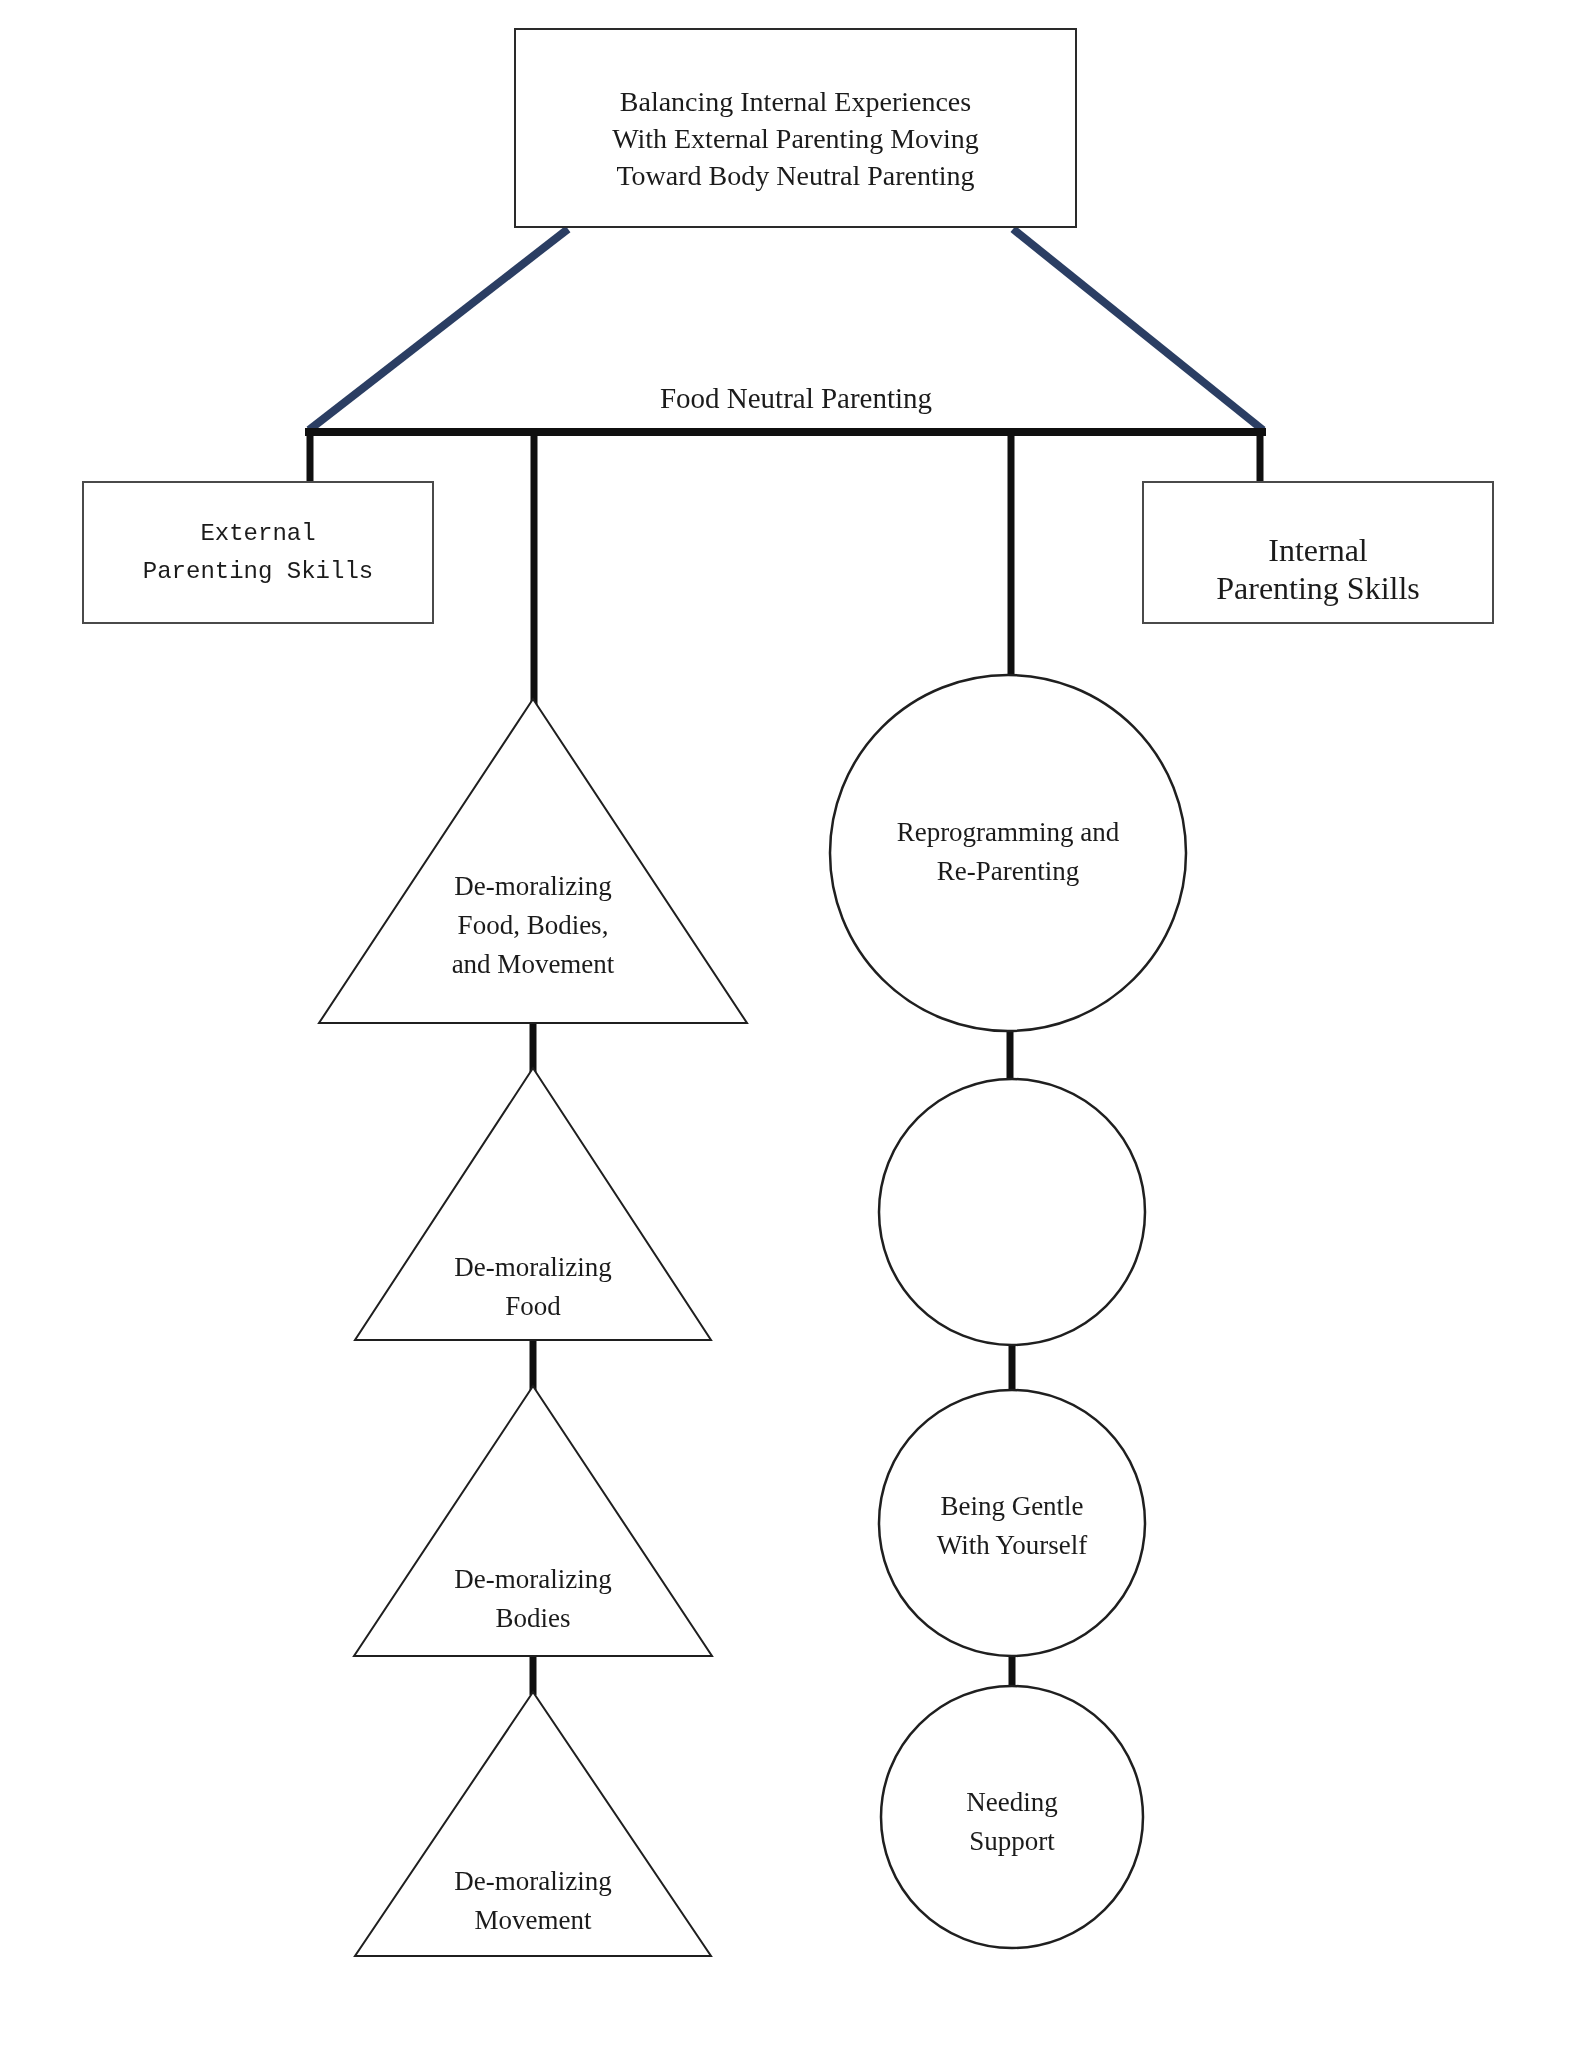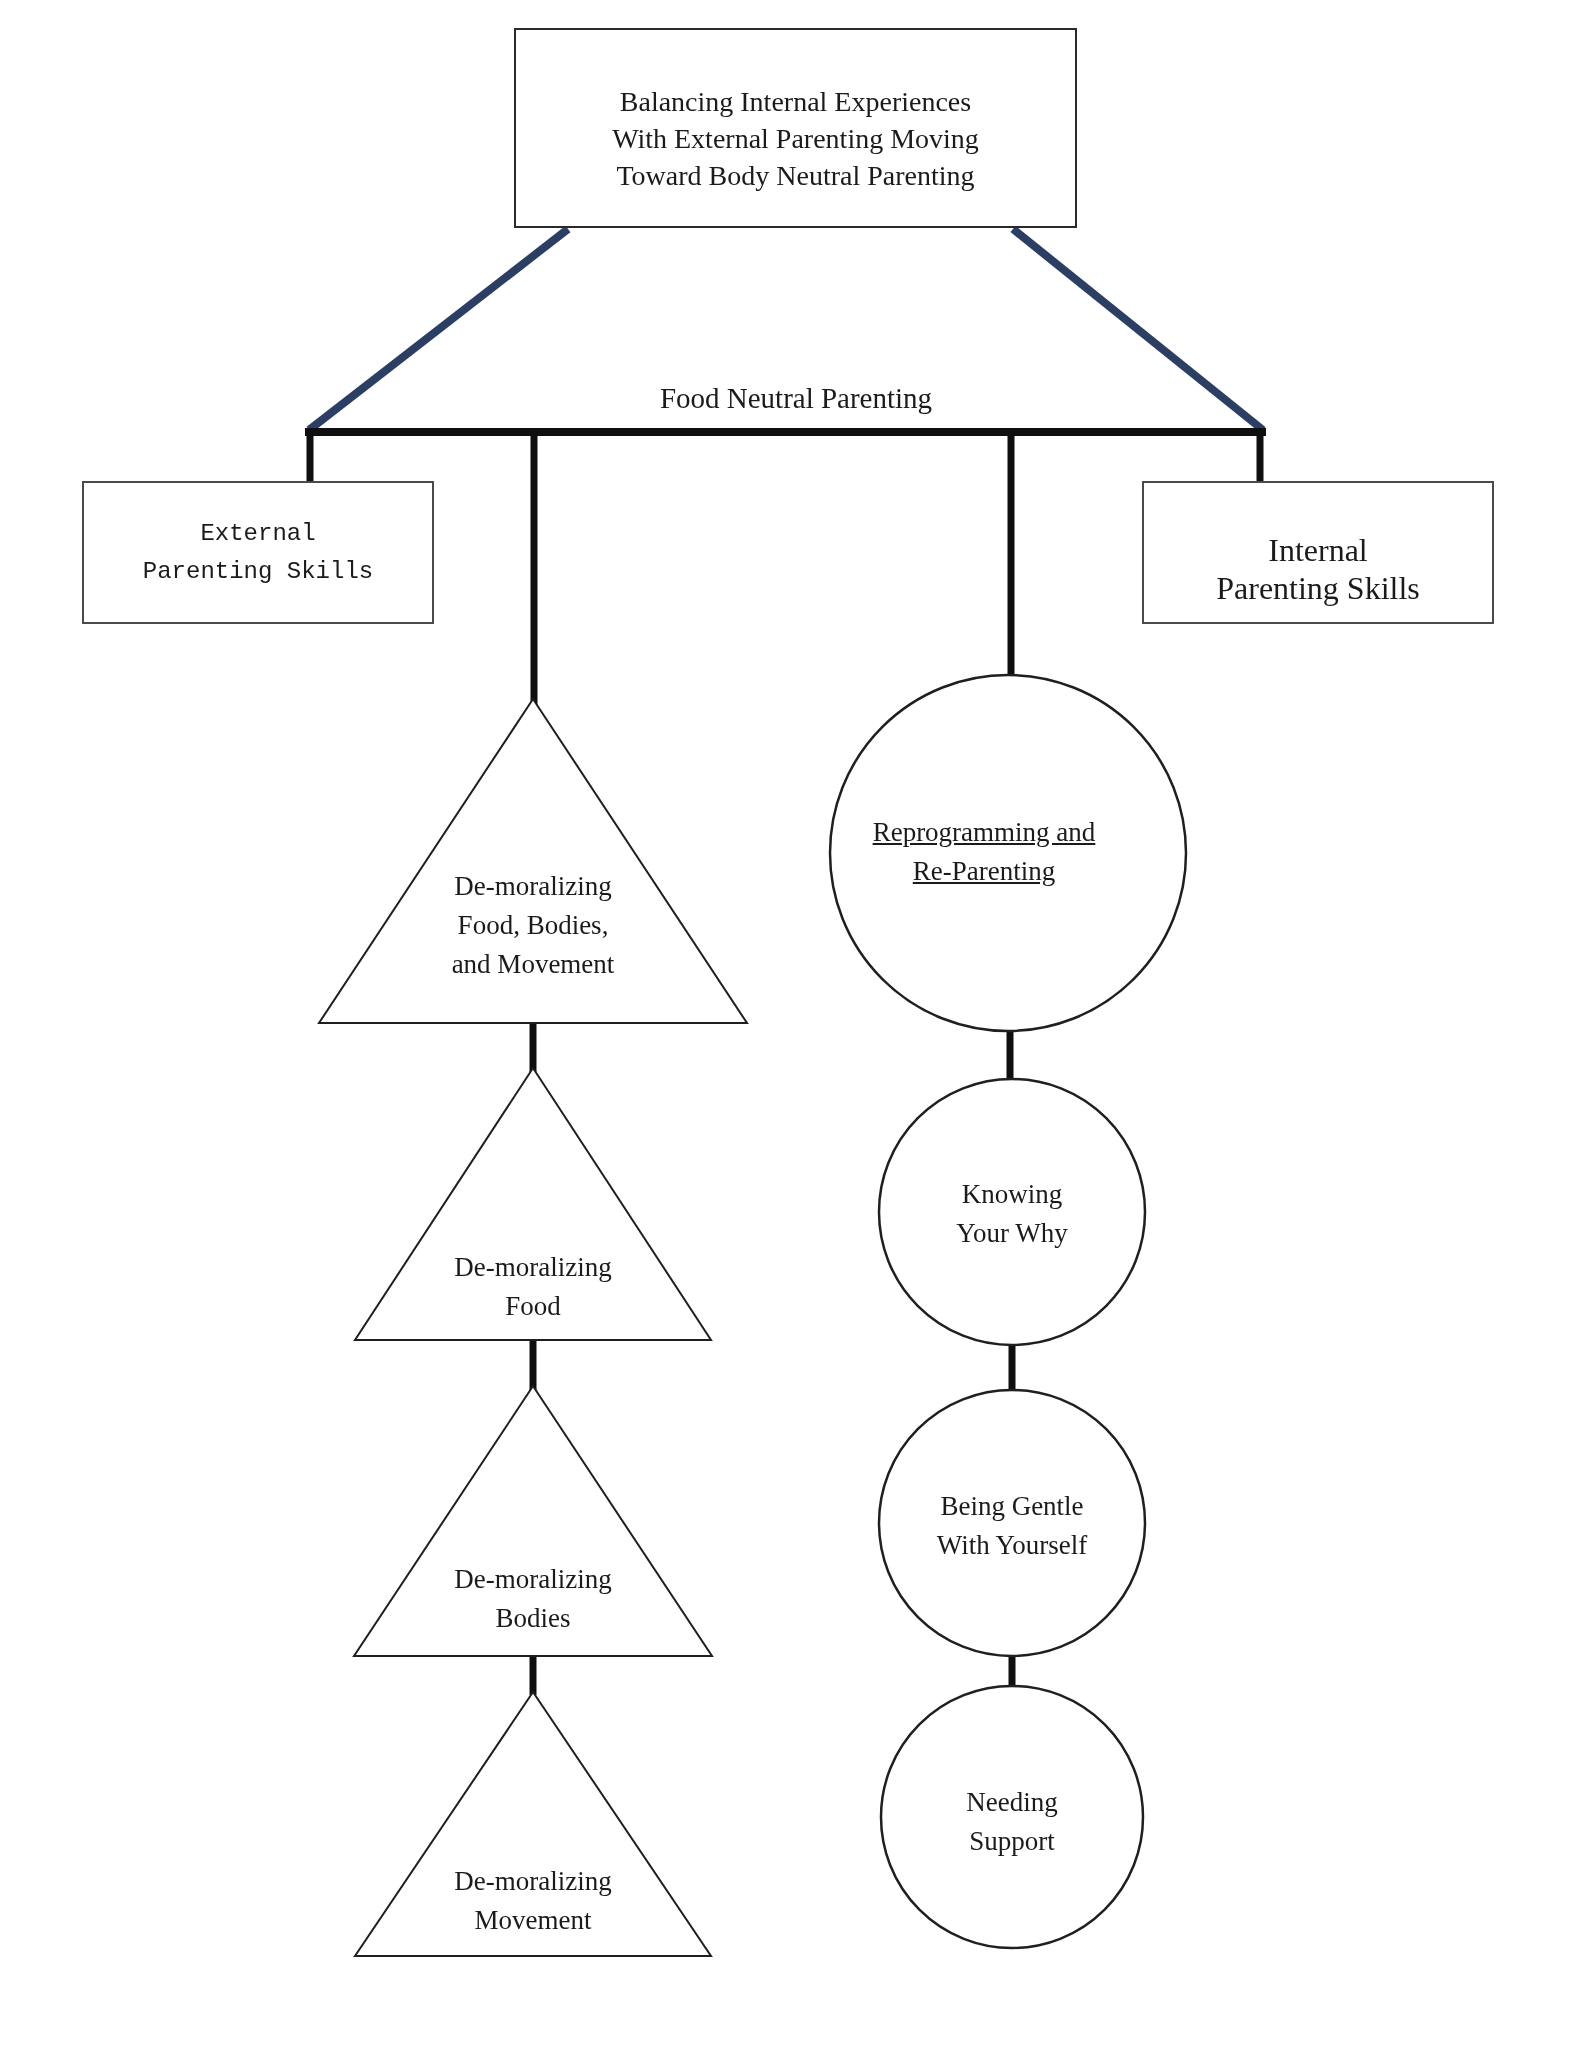--- a/index.html
+++ b/index.html
@@ -27,21 +27,21 @@
   }
   .t-root { left:515px; top:29px;  width:561px; height:198px; font-size:28px; line-height:37px; padding-top:20px; }
   .t-bnp  { left:516px; top:381px; width:560px; font-size:29px; line-height:34px; }
   .t-ext  { left:83px;  top:482px; width:350px; height:141px; font-size:24px; line-height:38px;font-family:Liberation Mono, monospace; }
   .t-int  { left:1143px;top:482px; width:350px; height:173px; font-size:32px; line-height:38px; }
   .shp    { font-size:27px; line-height:39px; width:400px; }
   .t-tri1 { left:333px; top:867px;  }
   .t-tri2 { left:333px; top:1248px; }
   .t-tri3 { left:333px; top:1560px; }
   .t-tri4 { left:333px; top:1862px; }
-  .t-cir1 { left:784px; top:813px;text-decoration:underline;  }
+  .t-cir1 { left:808px; top:813px;  }
   .t-cir2 { left:812px; top:1175px; }
   .t-cir3 { left:812px; top:1487px; }
   .t-cir4 { left:812px; top:1783px; }
 </style>
 </head>
 <body>
 
 <div class="canvas">
 
   <svg width="1583" height="2048" viewBox="0 0 1583 2048">
@@ -91,20 +91,18 @@
 and Movement</div>
   <div class="txt shp t-tri2">De-moralizing
 Food</div>
   <div class="txt shp t-tri3">De-moralizing
 Bodies</div>
   <div class="txt shp t-tri4">De-moralizing
 Movement</div>
 
   <div class="txt shp t-cir1">Reprogramming and
 Re-Parenting</div>
-  <div class="txt shp t-cir2">Knowing
-Your Why</div>
   <div class="txt shp t-cir4">Needing
 Support</div>
   <div class="txt shp t-cir3">Being Gentle
 With Yourself</div>
 
 </div>
 
 </body></html>

